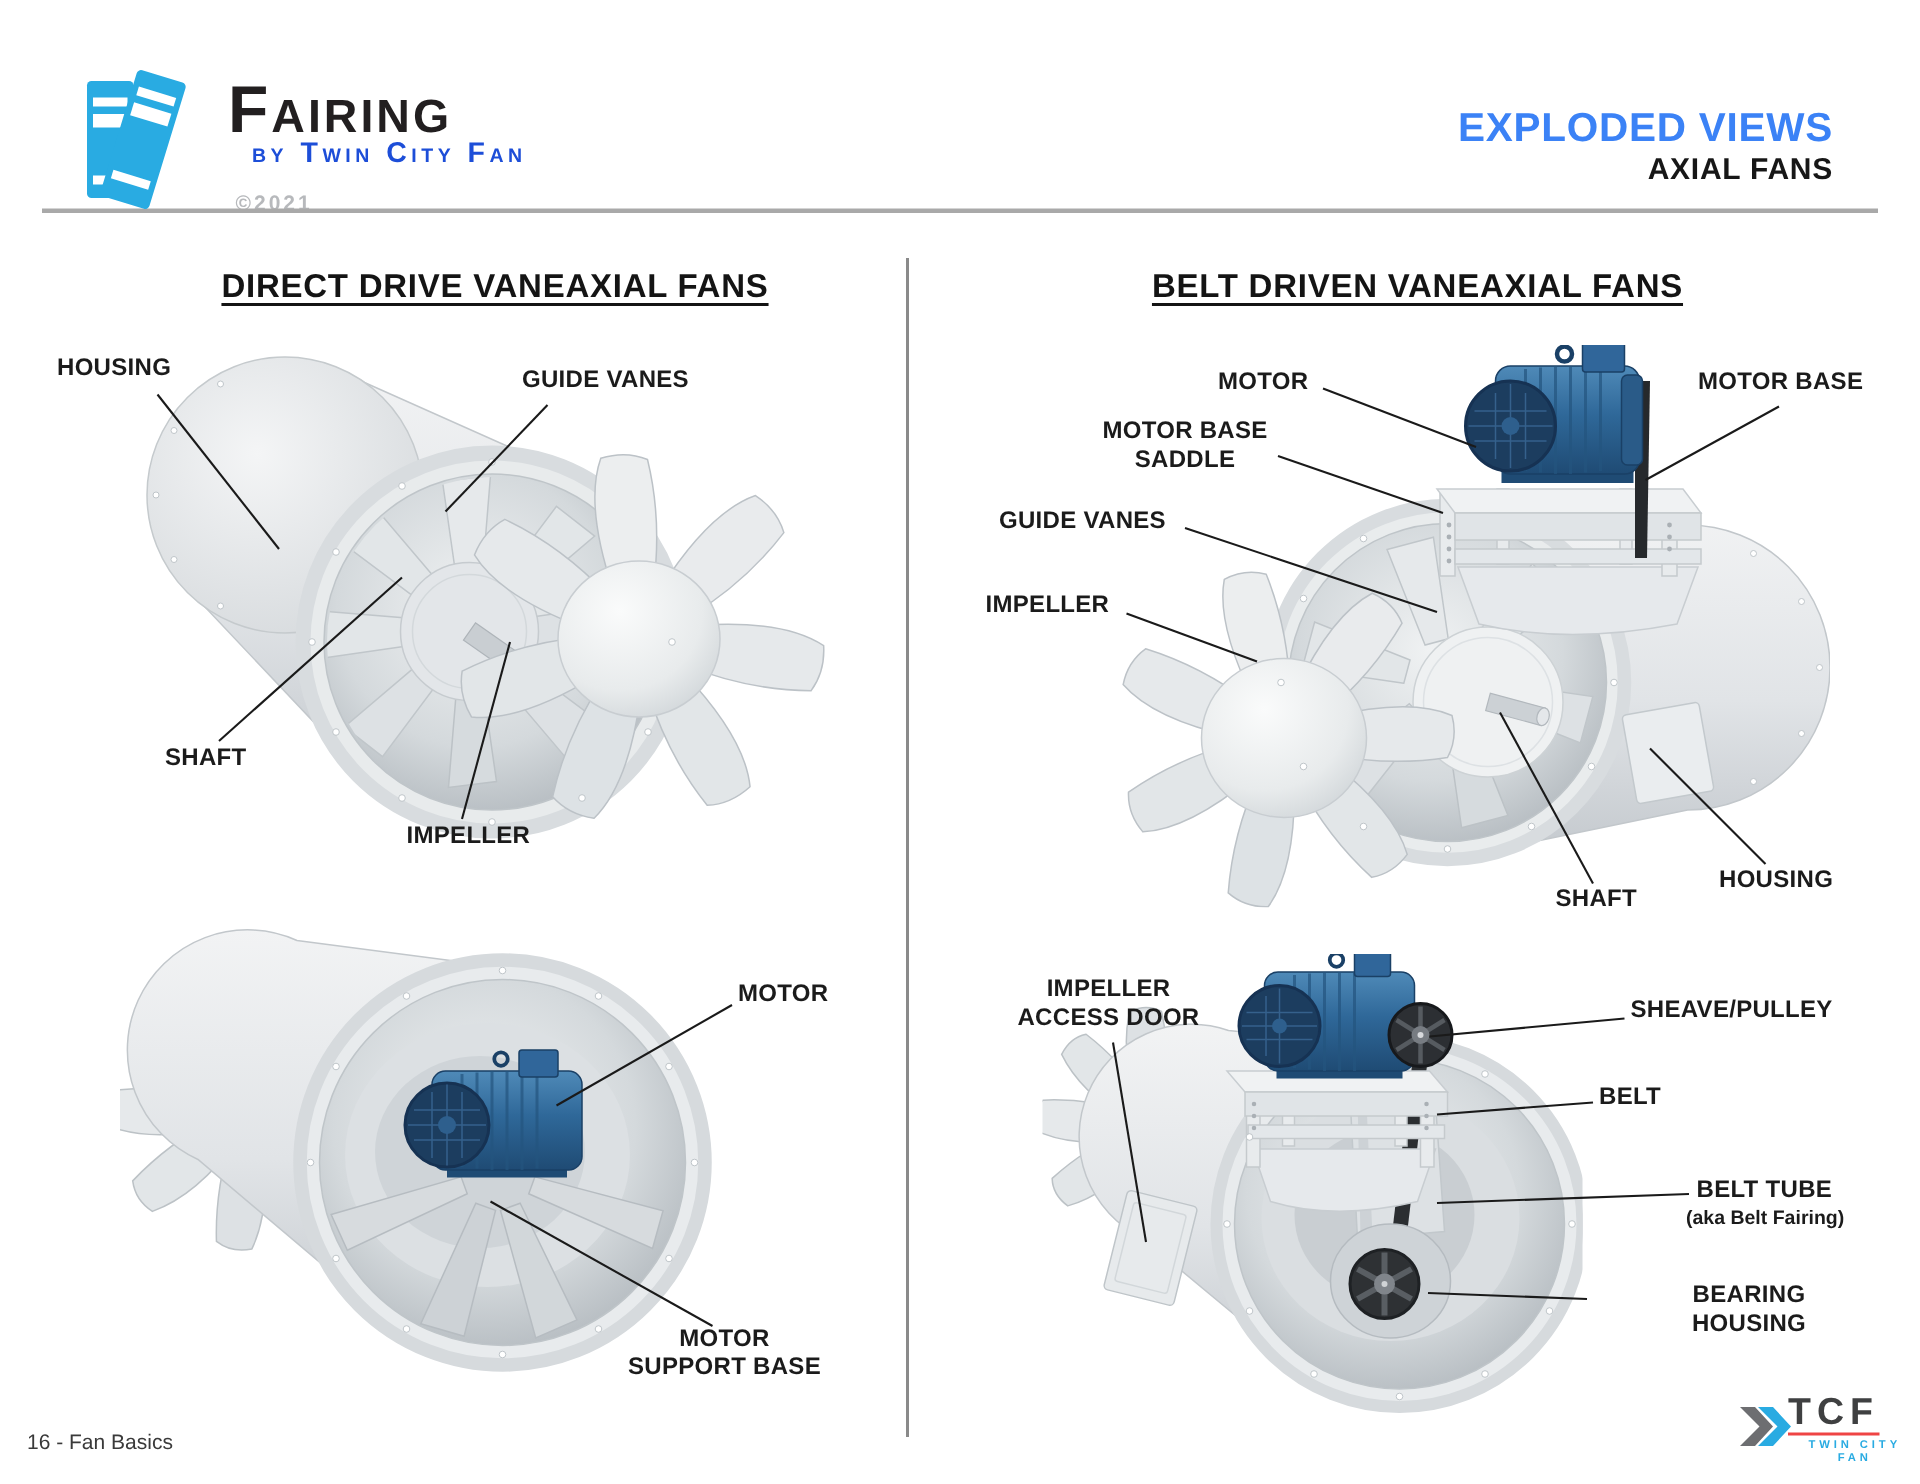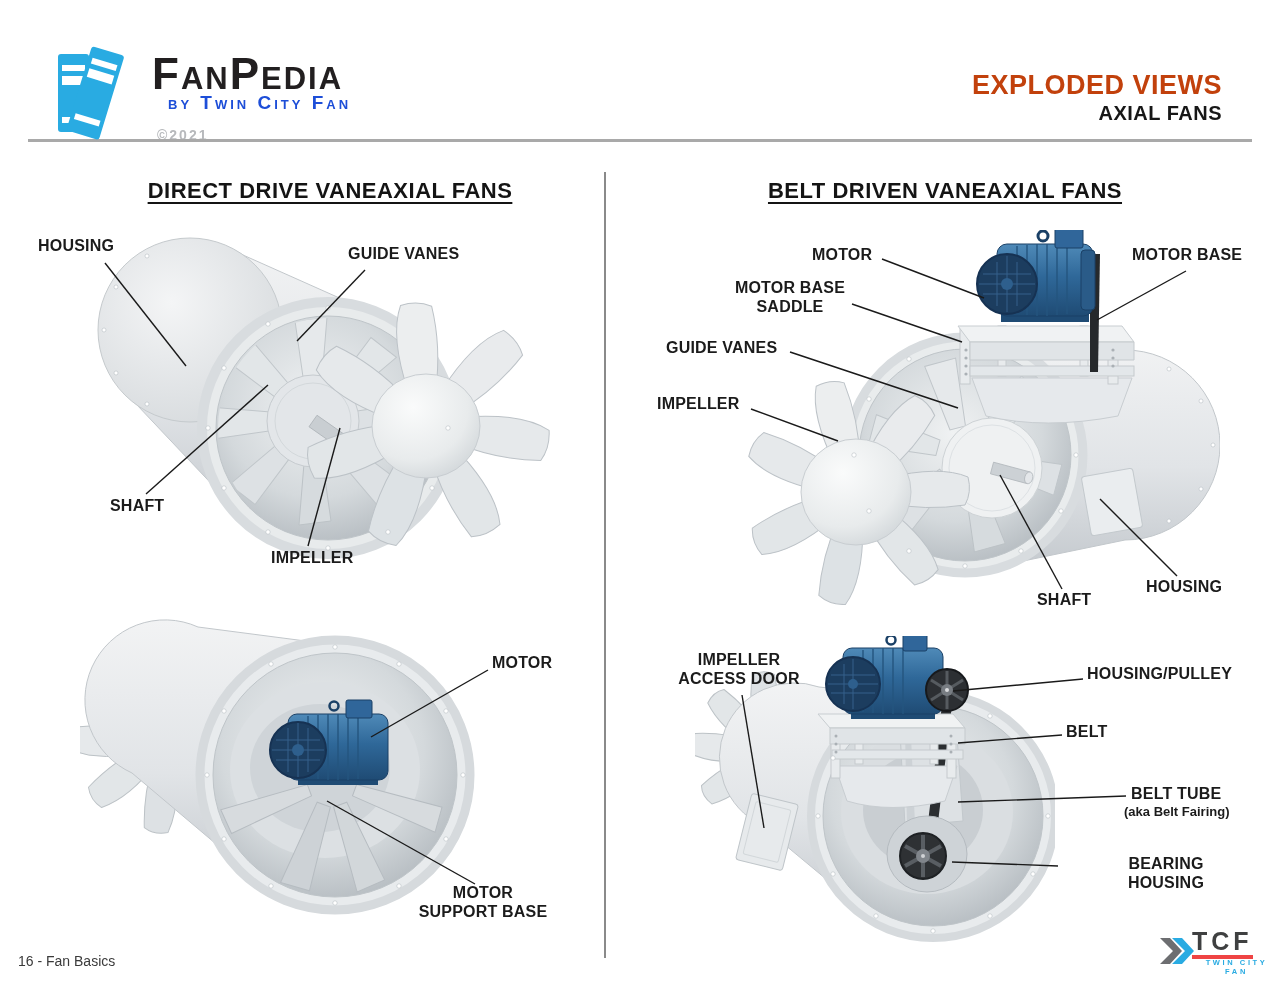--- a/index.html
+++ b/index.html
@@ -5,21 +5,21 @@
   html,body{margin:0;padding:0;background:#fff;}
   .page{position:relative;width:1280px;height:989px;background:#ffffff;
         font-family:"Liberation Sans",sans-serif;overflow:hidden;}
   
   .brand-name{position:absolute;left:152px;top:52px;font-size:44px;font-weight:bold;
         color:#221f20;font-variant:small-caps;letter-spacing:2px;line-height:1;}
   .brand-byline{position:absolute;left:168px;top:92px;font-size:19px;font-weight:bold;
         color:#1d4ed8;font-variant:small-caps;letter-spacing:3px;}
   .brand-copy{position:absolute;left:157px;top:112px;font-size:14px;font-weight:bold;
         color:#b7b9bc;letter-spacing:2px;margin-top:15px;}
-  .hdr-title{position:absolute;right:58px;top:70px;font-size:27px;font-weight:bold;color:#c2410c;
+  .hdr-title{position:absolute;right:58px;top:70px;font-size:27px;font-weight:bold;color:#3b82f6;
         letter-spacing:0.5px;}
   .hdr-sub{position:absolute;right:58px;top:102px;font-size:20px;font-weight:bold;color:#171717;
         letter-spacing:0.5px;}
   .hdr-rule{position:absolute;left:28px;top:139px;width:1224px;height:3px;background:#a9a9a9;}
   .v-divider{position:absolute;left:604px;top:172px;width:2px;height:786px;background:#8a8a8a;}
   
   .sec-title{position:absolute;font-size:22px;font-weight:bold;color:#141414;letter-spacing:0.5px;
         text-decoration:underline;text-underline-offset:4px;white-space:nowrap;}
   .sec-title.left{left:127px;top:178px;width:406px;text-align:center;}
   .sec-title.right{left:748px;top:178px;width:394px;text-align:center;}
@@ -28,21 +28,21 @@
         letter-spacing:0.2px;white-space:nowrap;z-index:6;}
   .lbl.multi{white-space:normal;text-align:center;}
   .lbl.note{font-size:13px;letter-spacing:0;}
   .fan-svg{position:absolute;z-index:2;}
   .leaders{position:absolute;left:0;top:0;z-index:5;pointer-events:none;}
   .leaders line{stroke:#1a1a1a;stroke-width:1.4;}
   
   .footer-page{position:absolute;left:18px;top:953px;font-size:14px;color:#3a3a3a;}
   .tcf-logo{position:absolute;left:1158px;top:928px;width:104px;height:50px;}
   .tcf-name{position:absolute;left:1192px;top:928px;font-size:25px;font-weight:bold;color:#3f4041;
-        letter-spacing:4px;border-bottom:4px solid #ef4444;padding-bottom:1px;line-height:1.05;}
+        letter-spacing:4px;border-bottom:2px solid #ef4444;padding-bottom:1px;line-height:1.05;}
   .tcf-sub{position:absolute;left:1193px;top:958px;font-size:7.5px;font-weight:bold;color:#29abe2;
         letter-spacing:2.6px;text-transform:uppercase;text-align:center;}
 </style>
 </head>
 <body>
 
 <div class="page">
 
   <svg width="0" height="0" style="position:absolute" aria-hidden="true">
     <defs>
@@ -80,21 +80,21 @@
       <rect x="14" y="38" width="23" height="9" fill="#fff"></rect>
       <rect x="14" y="79" width="23" height="6" fill="#fff"></rect>
     </g>
     <g transform="translate(44,8) rotate(17)">
       <rect x="0" y="0" width="34" height="88" rx="3" fill="#29abe2"></rect>
       <rect x="4" y="11" width="26" height="6" fill="#fff"></rect>
       <rect x="4" y="22" width="26" height="9" fill="#fff"></rect>
       <rect x="4" y="69" width="26" height="6" fill="#fff"></rect>
     </g>
   </svg>
-  <div class="brand-name">FanPedia</div>
+  <div class="brand-name">Fairing</div>
   <div class="brand-byline">by Twin City Fan</div>
   <div class="brand-copy">©2021</div>
   <div class="hdr-title">EXPLODED VIEWS</div>
   <div class="hdr-sub">AXIAL FANS</div>
   <div class="hdr-rule"></div>
   <div class="v-divider"></div>
 
   <div class="sec-title left">DIRECT DRIVE VANEAXIAL FANS</div>
   <div class="sec-title right">BELT DRIVEN VANEAXIAL FANS</div>
 
@@ -542,21 +542,21 @@
 
   <div class="lbl" style="left:812px;top:246px">MOTOR</div>
   <div class="lbl" style="left:1132px;top:246px">MOTOR BASE</div>
   <div class="lbl multi" style="left:730px;top:279px;width:120px">MOTOR BASE SADDLE</div>
   <div class="lbl" style="left:666px;top:339px">GUIDE VANES</div>
   <div class="lbl" style="left:657px;top:395px">IMPELLER</div>
   <div class="lbl" style="left:1037px;top:591px">SHAFT</div>
   <div class="lbl" style="left:1146px;top:578px">HOUSING</div>
 
   <div class="lbl multi" style="left:673px;top:651px;width:132px">IMPELLER ACCESS DOOR</div>
-  <div class="lbl" style="left:1087px;top:665px">HOUSING/PULLEY</div>
+  <div class="lbl" style="left:1087px;top:665px">SHEAVE/PULLEY</div>
   <div class="lbl" style="left:1066px;top:723px">BELT</div>
   <div class="lbl" style="left:1131px;top:785px">BELT TUBE</div>
   <div class="lbl note" style="left:1124px;top:804px">(aka Belt Fairing)</div>
   <div class="lbl multi" style="left:1116px;top:855px;width:100px">BEARING HOUSING</div>
 
   <div class="footer-page">16 - Fan Basics</div>
   <svg class="tcf-logo" viewBox="0 0 104 50">
     <polygon points="2,10 12,10 24,23 12,36 2,36 15,23" fill="#6d6e71"></polygon>
     <polygon points="14,10 24,10 36,23 24,36 14,36 27,23" fill="#29abe2"></polygon>
   </svg>

